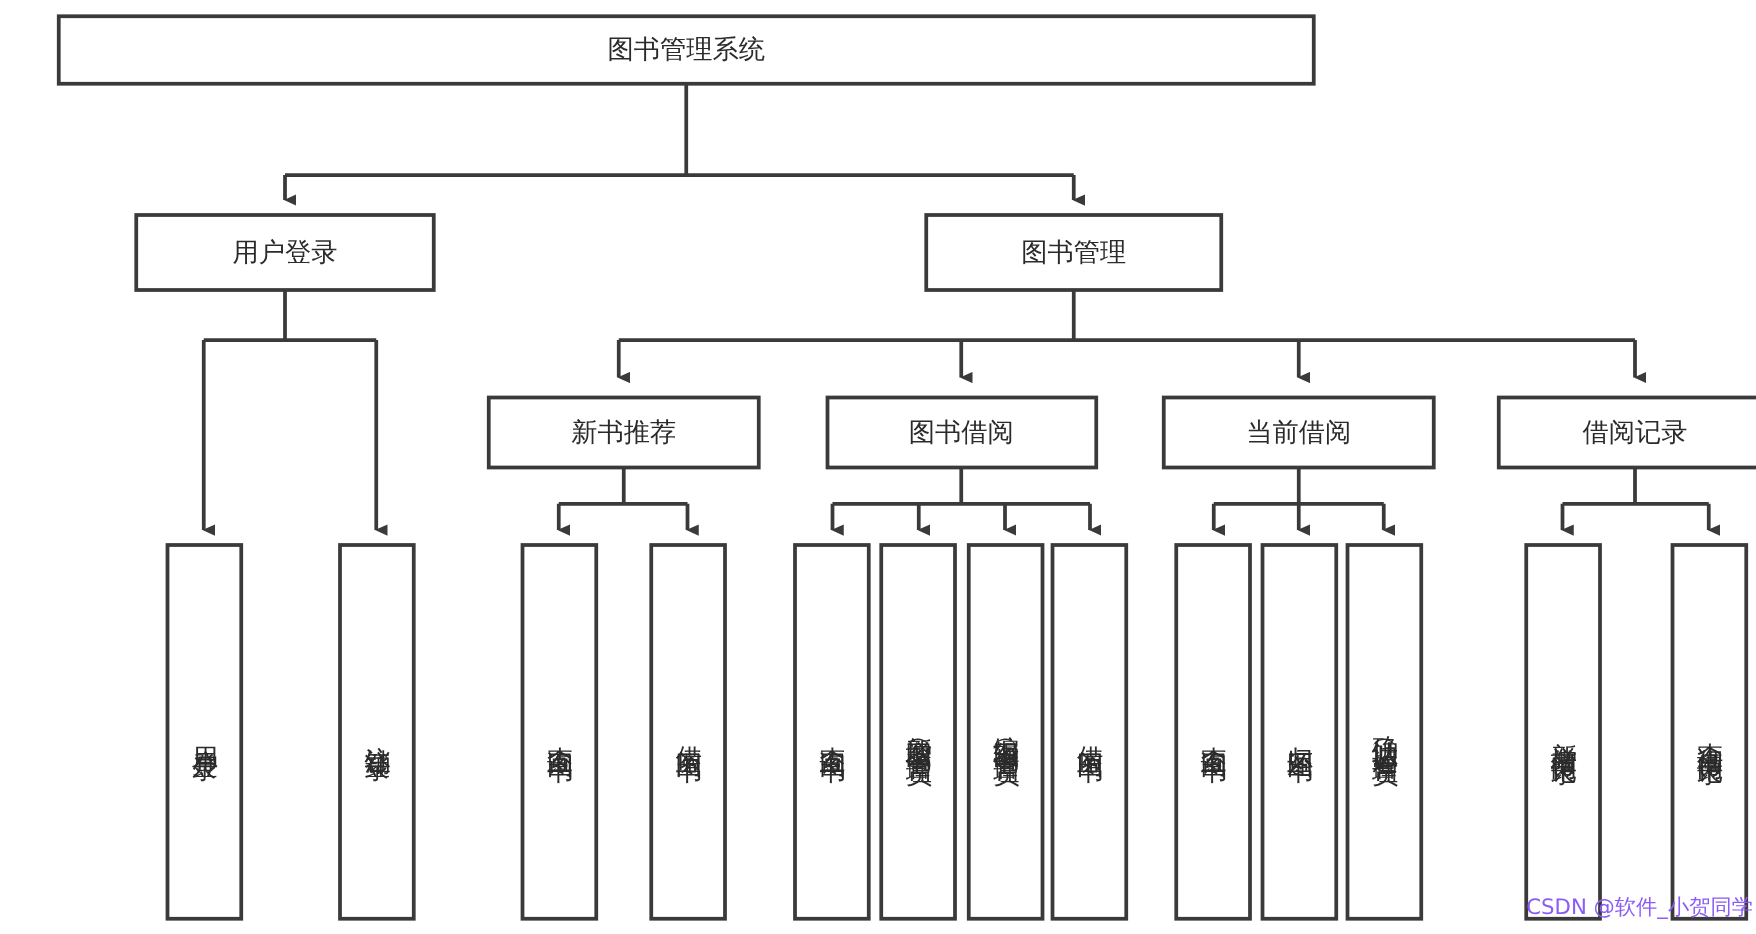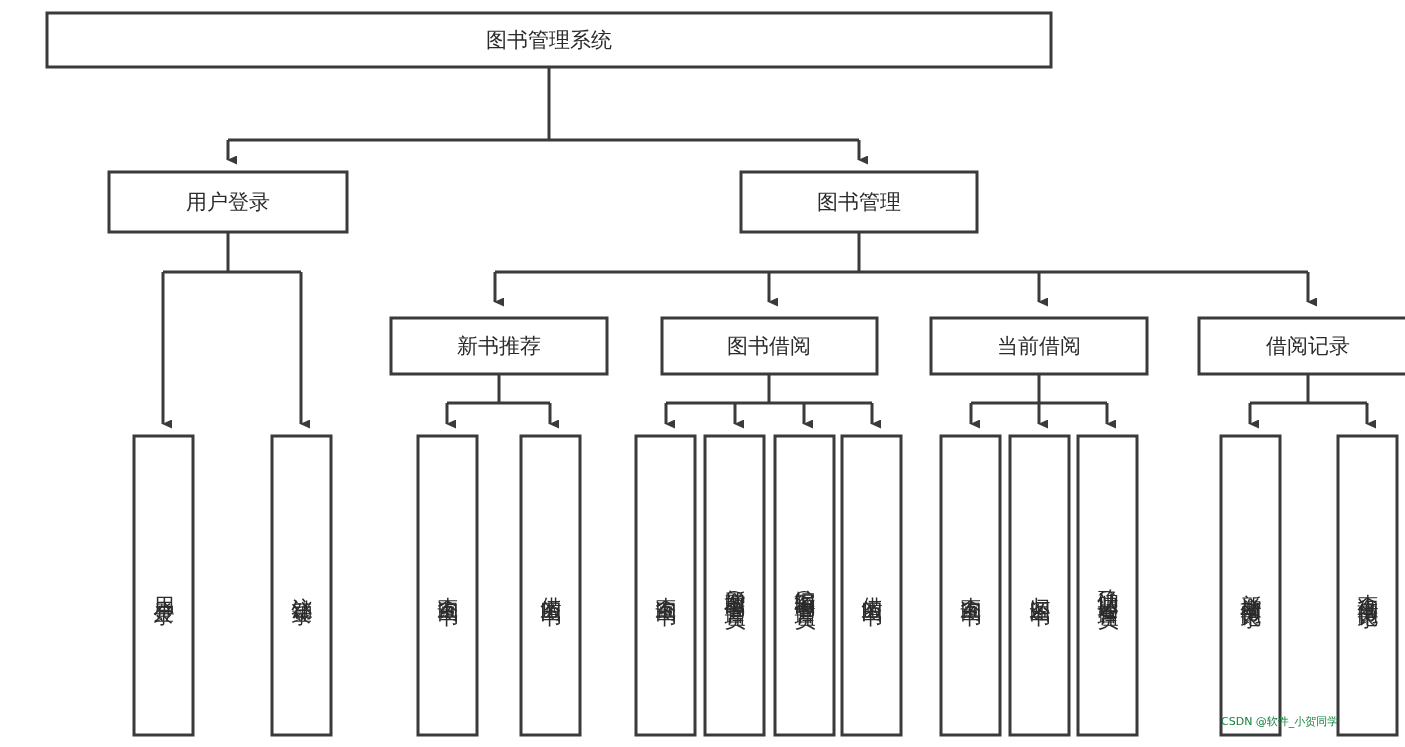--- a/index.html
+++ b/index.html
@@ -55,22 +55,22 @@
     color: #2b2b2b;
     display: flex;
     align-items: center;
     justify-content: center;
     white-space: nowrap;
     pointer-events: none;
   }
   .watermark {
     position: absolute;
     font-family: "DejaVu Sans", "Liberation Sans", sans-serif;
-    font-size: 11px;
-    color: #15803d;
+    font-size: 17px;
+    color: #8b5cf6;
     white-space: nowrap;
   }
 </style>
 </head>
 <body>
 
 <div id="diagram-root">
 
   <svg class="diagram-svg" viewBox="0 0 1405 747" xmlns="http://www.w3.org/2000/svg">
     <defs>

